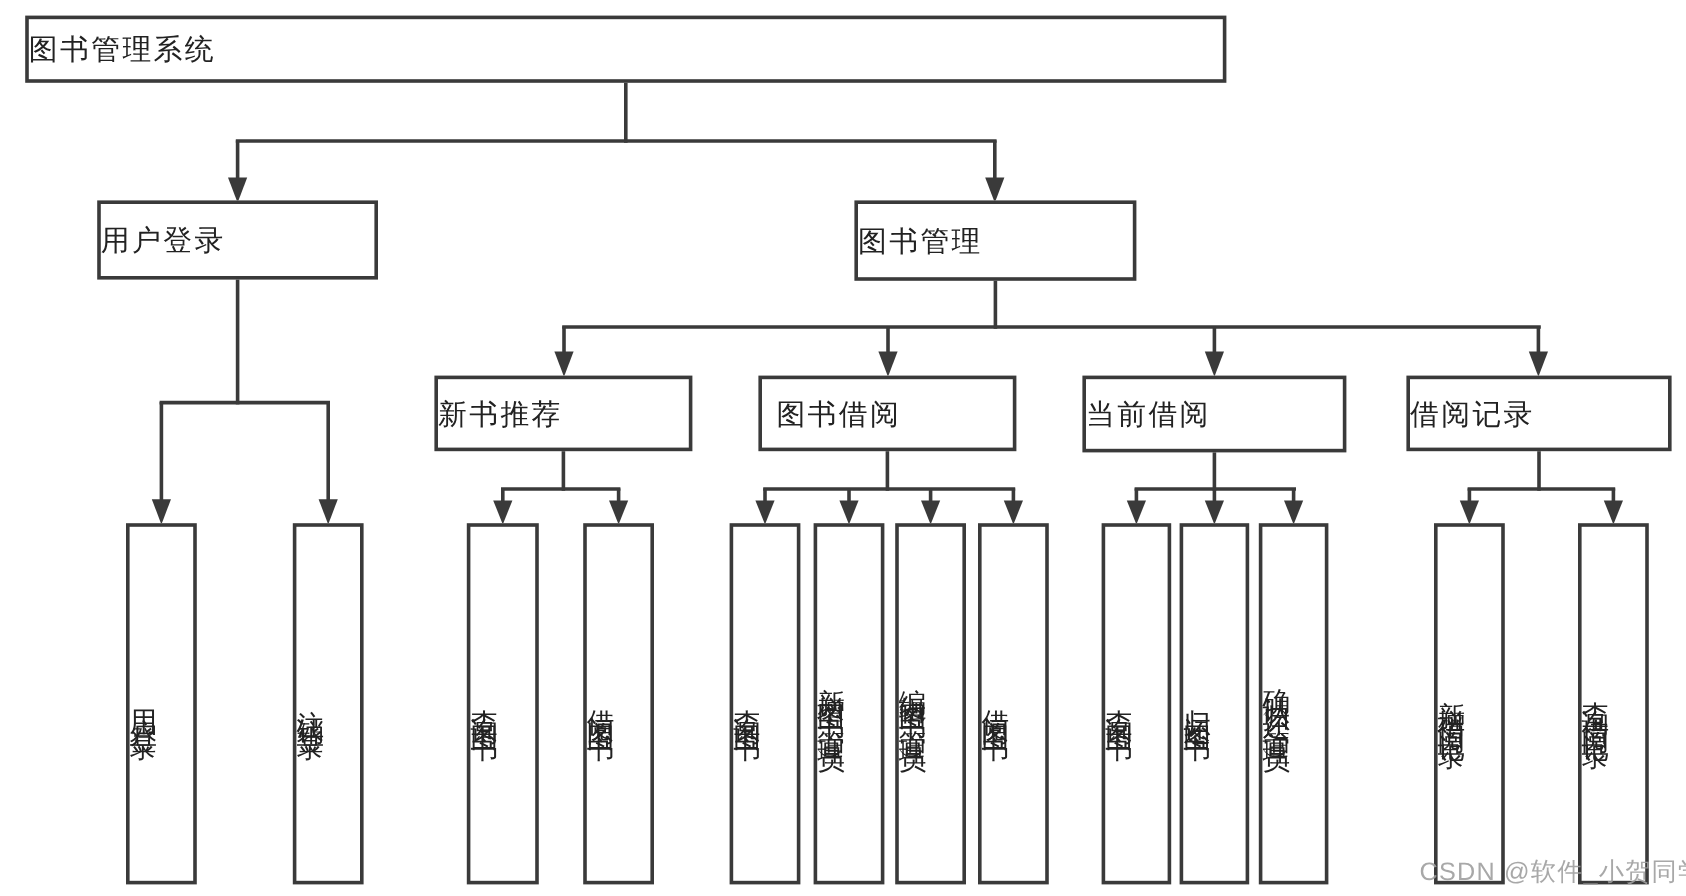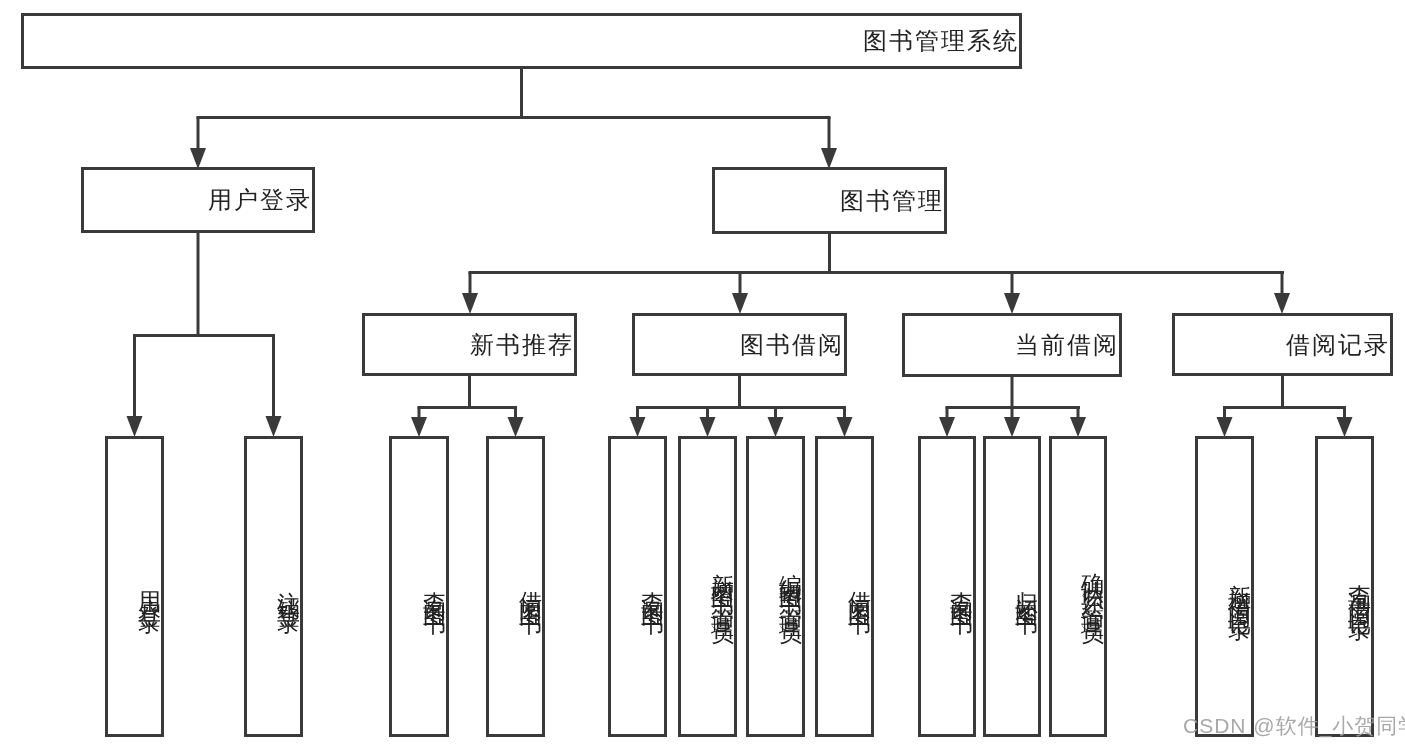--- a/index.html
+++ b/index.html
@@ -17,21 +17,21 @@
     width: 1405px; height: 747px;
     pointer-events: none;
   }
   .box {
     position: absolute;
     box-sizing: border-box;
     border: 3px solid #3a3a3a;
     background: #ffffff;
     display: flex;
     align-items: center;
-    justify-content: flex-end;
+    justify-content: flex-start;
     color: #222222;
     font-size: 24px;
     letter-spacing: 2px;
     white-space: nowrap;
   }
   .box.leaf {
     top: 436px;
     height: 301px;
     font-size: 23px;
   }

